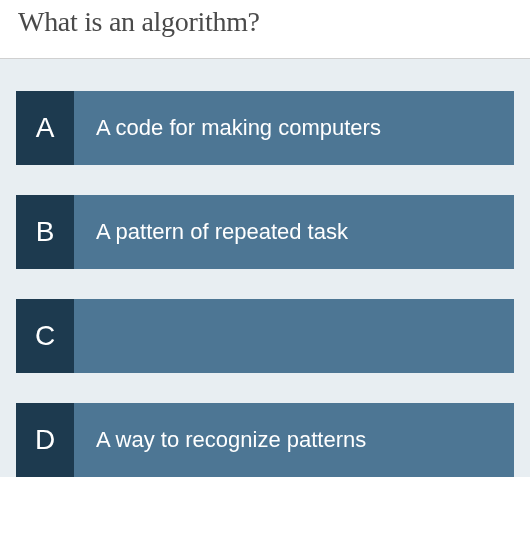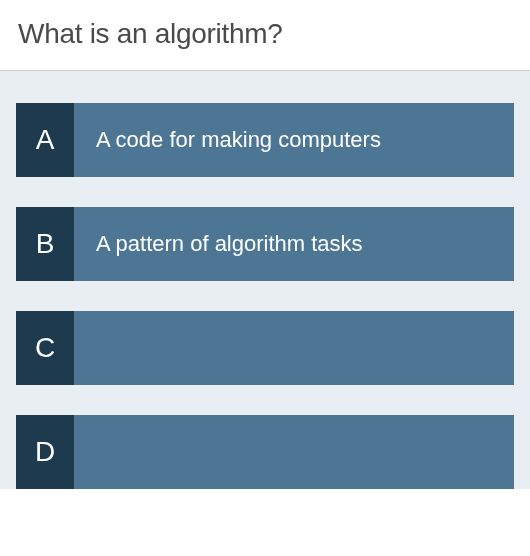--- a/index.html
+++ b/index.html
@@ -9,22 +9,23 @@
     }
     body {
       font-family: -apple-system, "Helvetica Neue", Helvetica, Arial, sans-serif;
       font-weight: 300;
       width: 530px;
       height: 556px;
       background: #fff;
       overflow: hidden;
     }
     .question-area {
-      padding: 18px 18px 20px 18px;
+      padding: 6px 18px 20px 18px;
       border-bottom: 1px solid #d0d0d0;
+      font-family: Liberation Serif, serif;
     }
     .question-text {
       font-size: 28px;
       color: #4a4a4a;
       font-weight: 300;
       letter-spacing: -0.3px;
     }
     .answers {
       background: #e8eef2;
       padding-top: 32px;
@@ -69,24 +70,25 @@
 
 <div class="answers">
 
   <div class="answer">
     <div class="answer-letter">A</div>
     <div class="answer-text">A code for making computers</div>
   </div>
 
   <div class="answer">
     <div class="answer-letter">B</div>
-    <div class="answer-text">A pattern of algorithm tasks</div>
+    <div class="answer-text">A pattern of repeated task</div>
   </div>
 
   <div class="answer">
     <div class="answer-letter">C</div>
   </div>
 
   <div class="answer">
     <div class="answer-letter">D</div>
+    <div class="answer-text">A way to recognize patterns</div>
   </div>
 
 </div>
 
 </body></html>

